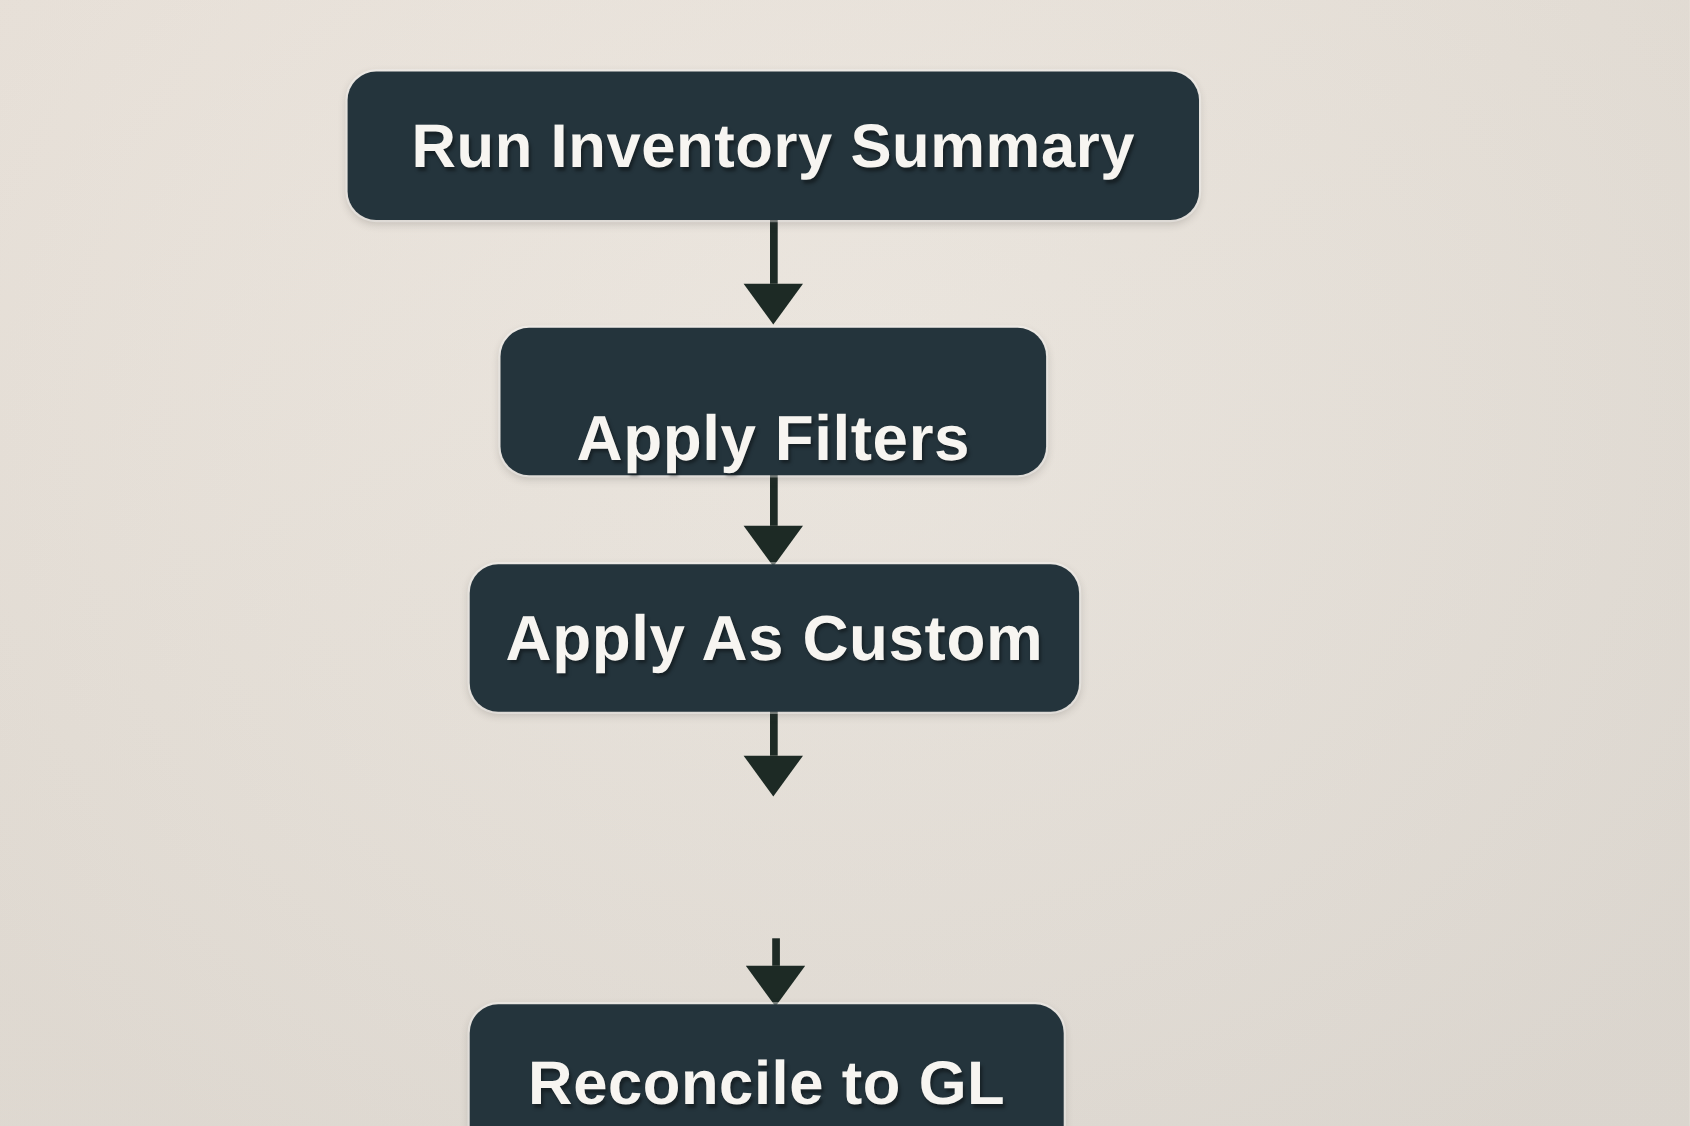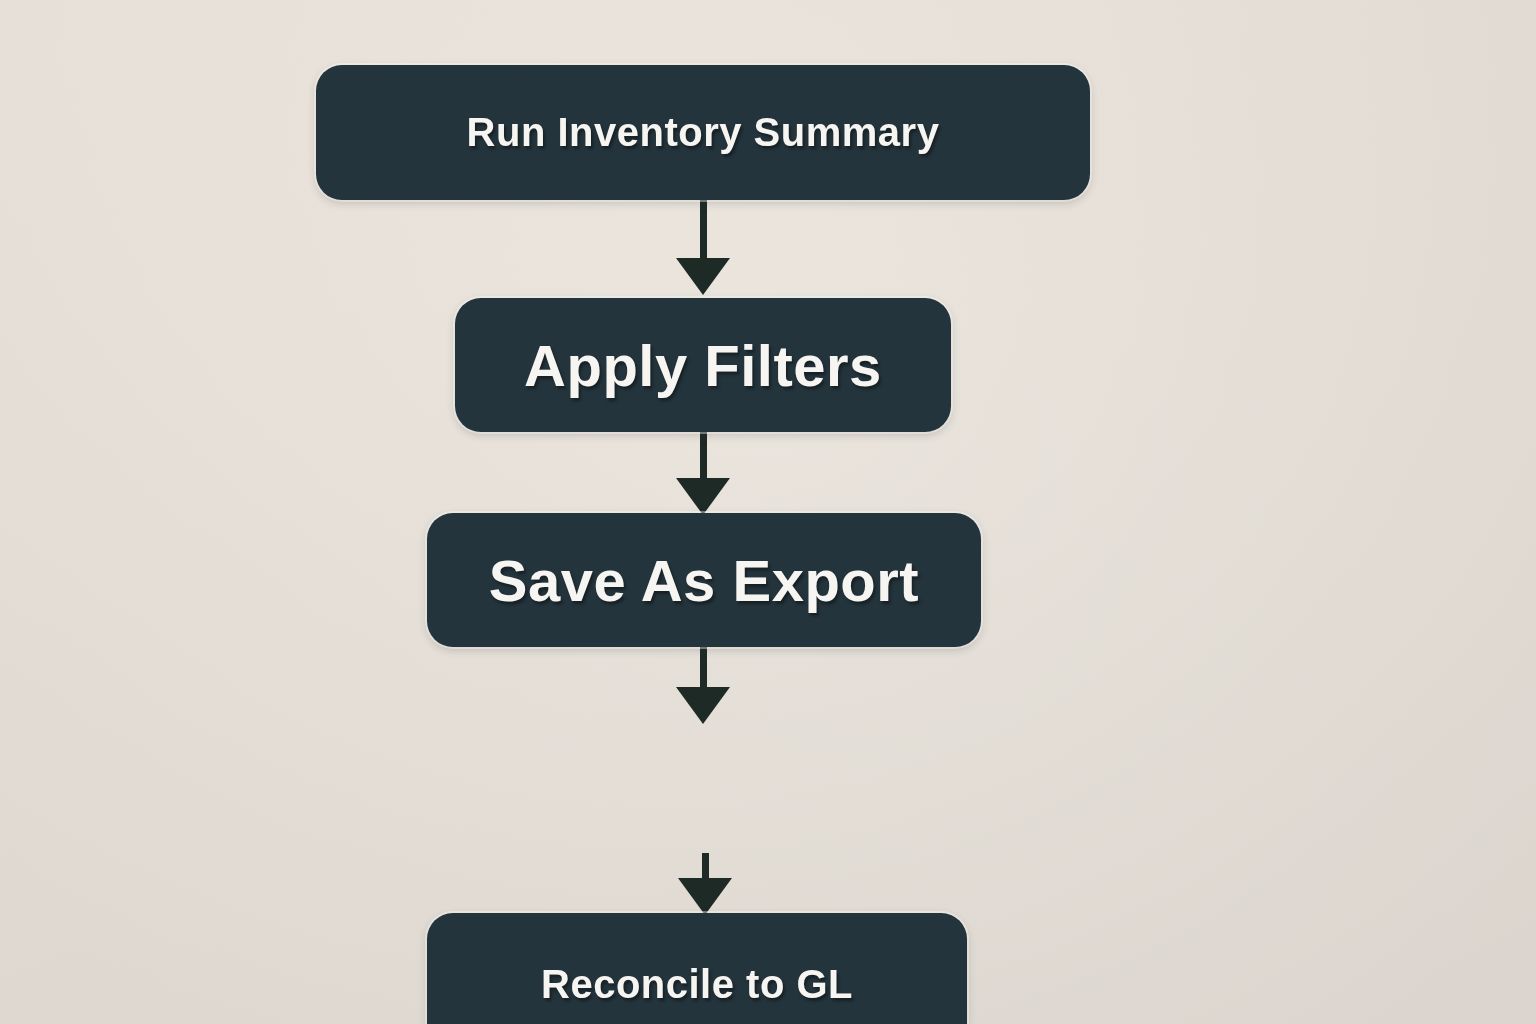--- a/index.html
+++ b/index.html
@@ -21,29 +21,29 @@
     pointer-events: none;
     background: radial-gradient(ellipse at 50% 35%, rgba(255,255,255,0.10), rgba(120,110,100,0.07) 90%);
   }
   .node {
     position: absolute;
     background: var(--node-fill, #24343c);
     color: var(--node-text, #f7f5f1);
     border-radius: 26px;
     display: flex; align-items: center; justify-content: center;
     font-weight: bold;
-    font-size: 40px;
+    font-size: 56px;
     letter-spacing: 0.5px;
     white-space: nowrap;
     text-shadow: 2px 3px 3px rgba(0,0,0,0.38);
     box-shadow: 0 0 0 2px rgba(255,255,255,0.38), 0 3px 8px rgba(60,55,48,0.22);
     z-index: 2;
   }
   #node-0 { left: 316px; top:  65px; width: 774px; height: 135px; }
-  #node-1 { left: 455px; top: 298px; width: 496px; height: 134px; font-size: 58px; }
+  #node-1 { left: 455px; top: 298px; width: 496px; height: 134px; font-size: 58px; align-items: flex-end; }
   #node-2 { left: 427px; top: 513px; width: 554px; height: 134px; font-size: 58px; }
   #node-3 { left: 371px; top: 722px; width: 656px; height: 134px; }
   #node-4 { left: 427px; top: 913px; width: 540px; height: 142px; border-bottom-left-radius: 0; border-bottom-right-radius: 0; }
   .arrow {
     position: absolute;
     display: flex; flex-direction: column; align-items: center;
     z-index: 1;
   }
   .arrow .stem {
     width: 7px;
@@ -77,21 +77,21 @@
   <div class="node" id="node-1">
     <span>Apply Filters</span>
   </div>
 
   <div class="arrow" id="arrow-1">
     <div class="stem"></div>
     <div class="head"></div>
   </div>
 
   <div class="node" id="node-2">
-    <span>Save As Export</span>
+    <span>Apply As Custom</span>
   </div>
 
   <div class="arrow" id="arrow-2">
     <div class="stem"></div>
     <div class="head"></div>
   </div>
 
 
   <div class="arrow" id="arrow-3">
     <div class="stem"></div>

